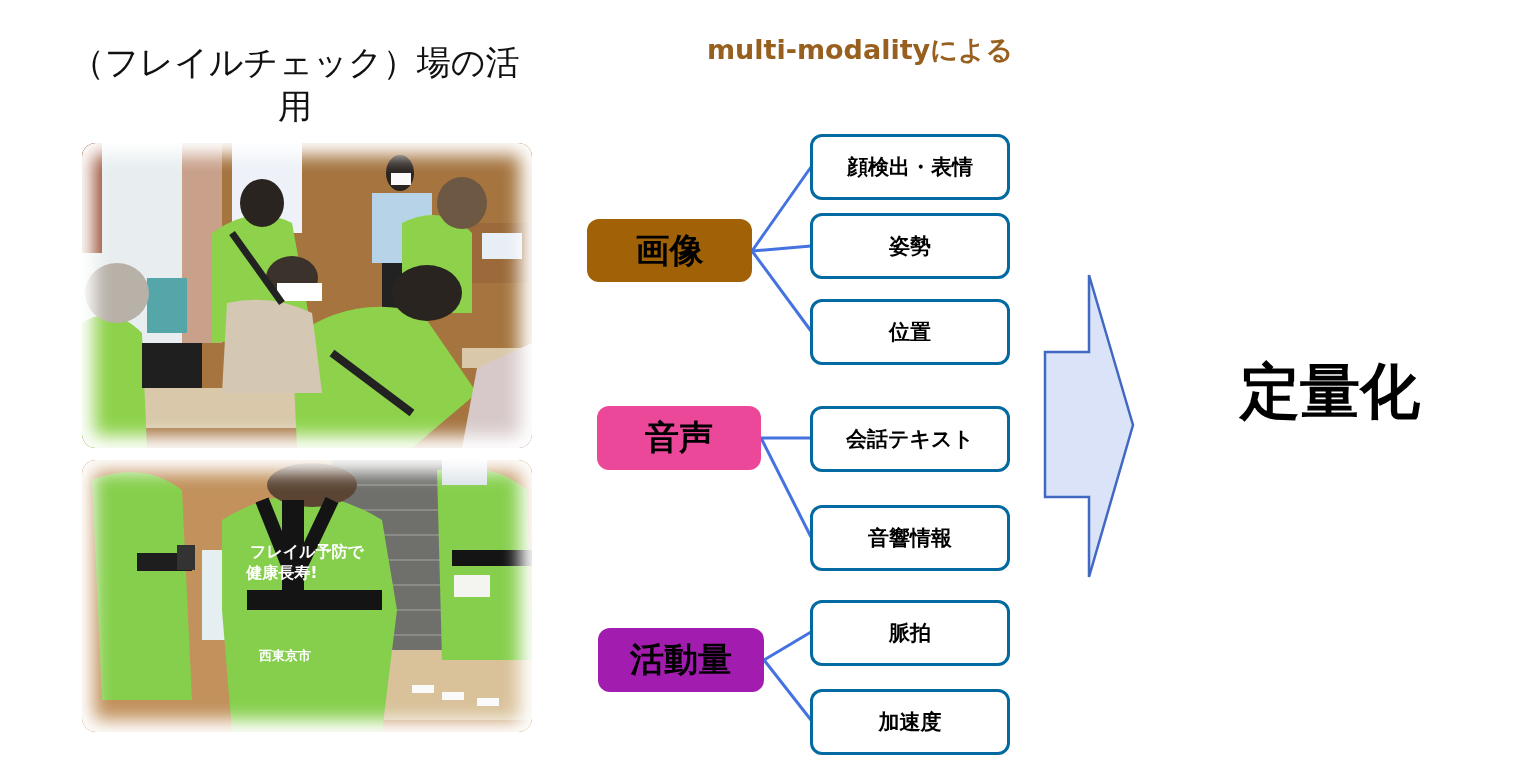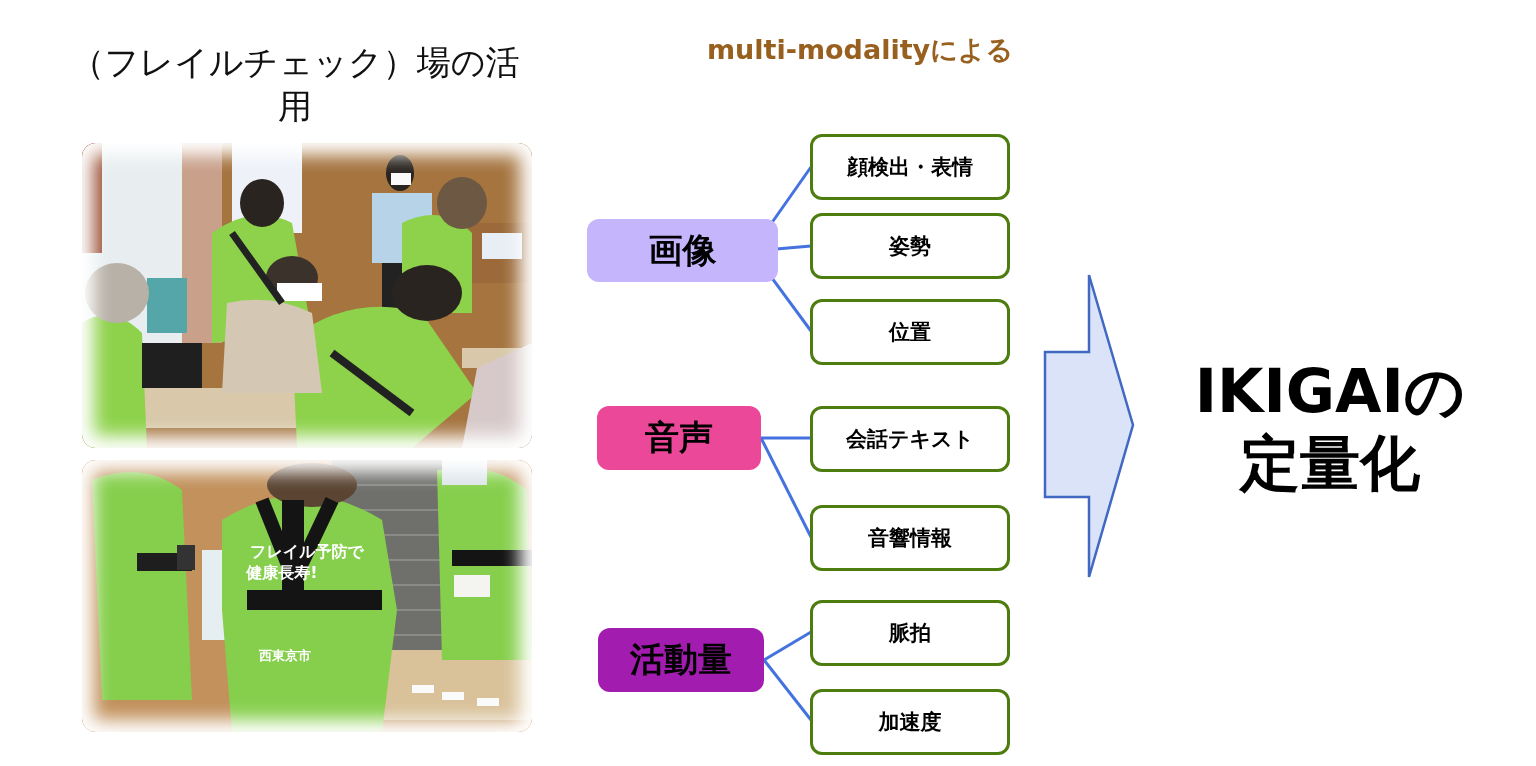--- a/index.html
+++ b/index.html
@@ -18,21 +18,21 @@
                   box-shadow: inset 0 0 18px 12px #ffffff; border-radius:14px; pointer-events:none; }
 
   
   .center-title { left:620px; top:26px; width:480px; text-align:center;
                   font-size:27px; line-height:48px; color:#98601f; font-weight:bold; }
 
   
   .cat { position:absolute; border-radius:12px; display:flex; align-items:center; justify-content:center;
          font-weight:bold; font-size:34px; color:#000; }
   
-  .leaf { position:absolute; left:810px; width:194px; height:60px; border:3px solid #4d7c0f;
+  .leaf { position:absolute; left:810px; width:194px; height:60px; border:3px solid #0369a1;
           border-radius:12px; background:#fff; display:flex; align-items:center; justify-content:center;
           font-weight:bold; font-size:21px; color:#000; box-sizing:content-box; }
 
   .result { left:1150px; top:355px; width:360px; text-align:center; font-weight:bold;
             font-size:60px; line-height:72px; color:#000; }
 </style>
 </head>
 <body>
 
 <div class="abs left-title">
@@ -134,21 +134,21 @@
     <line x1="752" y1="251" x2="811" y2="331"></line>
 
     <line x1="761" y1="438" x2="811" y2="438"></line>
     <line x1="761" y1="438" x2="811" y2="537"></line>
 
     <line x1="764" y1="660" x2="811" y2="632"></line>
     <line x1="764" y1="660" x2="811" y2="720"></line>
   </g>
 </svg>
 
-<div class="cat" style="left:587px; top:219px; width:191px; height:63px; background:#c4b5fd;">
+<div class="cat" style="left:587px; top:219px; width:165px; height:63px; background:#a16207;">
   <span>画像</span>
 </div>
 <div class="cat" style="left:597px; top:406px; width:164px; height:64px; background:#ec4899;">
   <span>音声</span>
 </div>
 <div class="cat" style="left:598px; top:628px; width:166px; height:64px; background:#a21caf;">
   <span>活動量</span>
 </div>
 
 <div class="leaf" style="top:134px;">
@@ -171,15 +171,14 @@
 </div>
 <div class="leaf" style="top:689px;">
   <span>加速度</span>
 </div>
 
 <svg class="abs" style="left:1040px; top:270px;" width="100" height="312">
   <polygon points="5,82 49,82 49,5 93,155 49,307 49,227 5,227" fill="#dae3f8" stroke="#4169c2" stroke-width="2.5" stroke-linejoin="miter"></polygon>
 </svg>
 
 <div class="abs result">
-  <div>IKIGAIの</div>
   <div>定量化</div>
 </div>
 
 </body></html>

